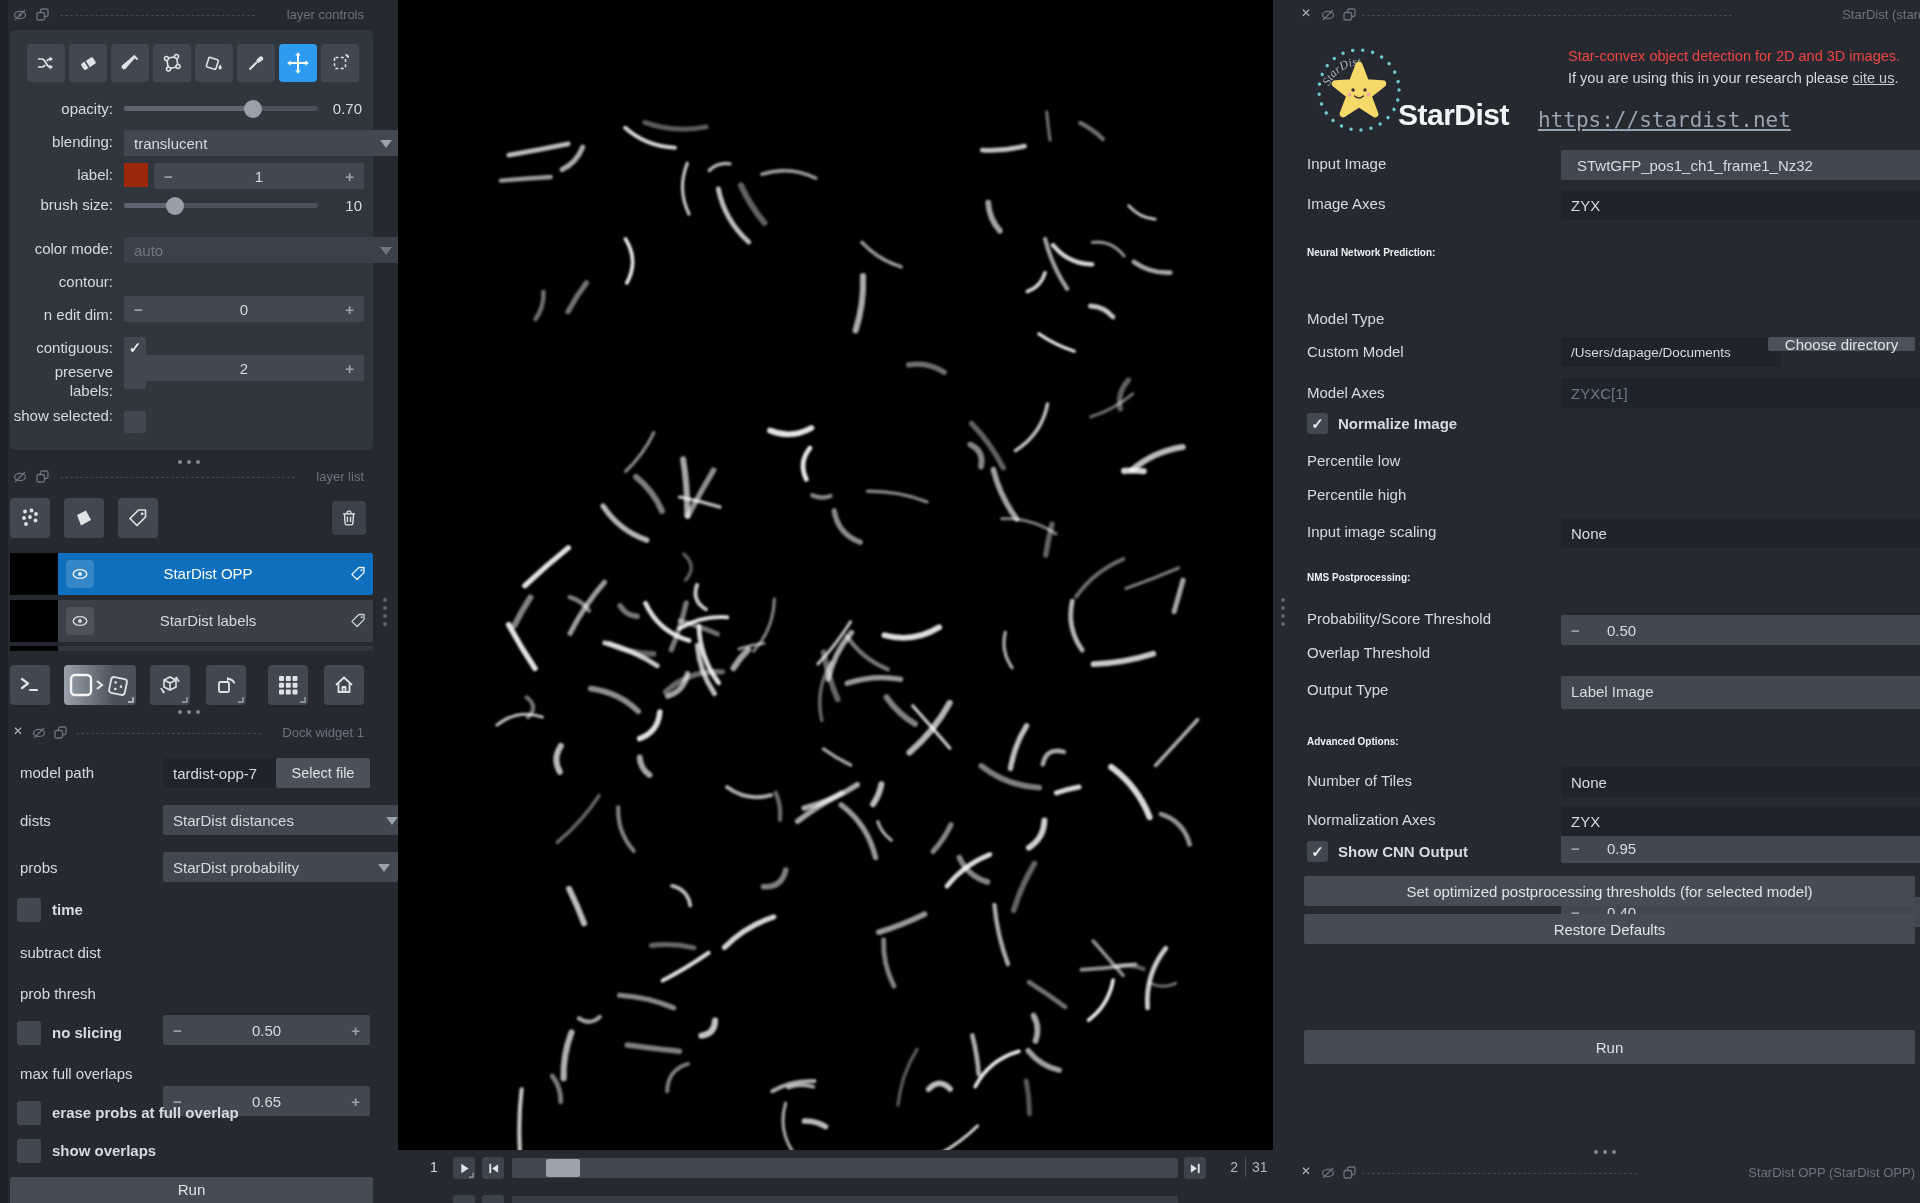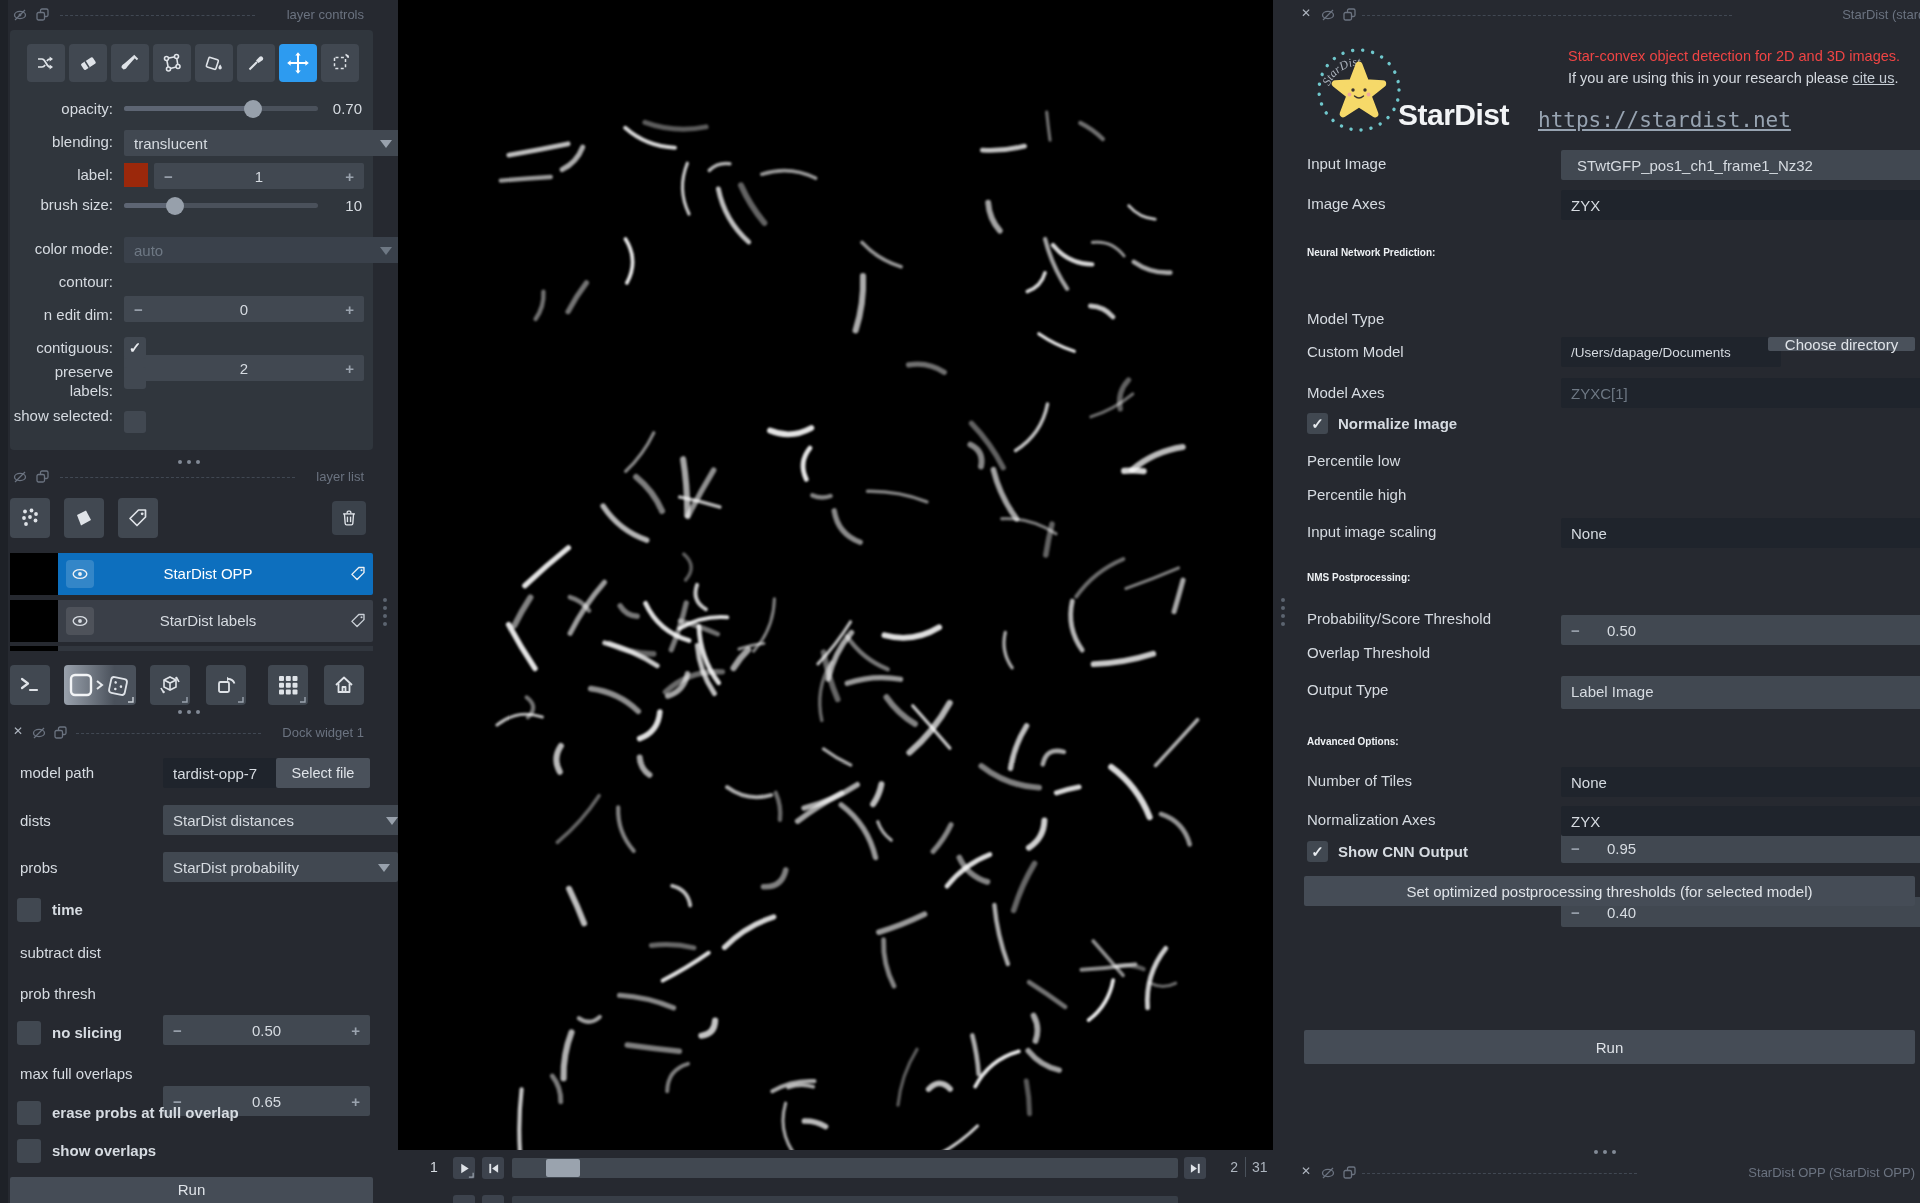--- a/index.html
+++ b/index.html
@@ -743,20 +743,21 @@
   <div class="abs lbl" style="left:1307px;top:772px;">Number of Tiles</div>
   <div class="abs darkfield" style="left:1561px;top:767px;width:349px;height:30px;">None</div>
 
   <div class="abs lbl" style="left:1307px;top:811px;">Normalization Axes</div>
   <div class="abs darkfield" style="left:1561px;top:806px;width:349px;height:30px;">ZYX</div>
 
   <div class="abs chk" style="left:1307px;top:841px;width:21px;height:21px;">✓</div>
   <div class="abs lbl" style="left:1338px;top:843px;font-weight:bold;">Show CNN Output</div>
 
   <div class="abs bigbtn" style="left:1304px;top:876px;width:611px;height:30px;">Set optimized postprocessing thresholds (for selected model)</div>
+  <div class="abs bigbtn" style="left:1304px;top:914px;width:611px;height:30px;">Restore Defaults</div>
   <div class="abs bigbtn" style="left:1304px;top:1030px;width:611px;height:34px;">Run</div>
 
   <div class="abs hdots" style="left:1594px;top:1150px;">
       <i></i>
       <i></i>
       <i></i>
     </div>
 
   <div class="abs x-ico" style="left:1301px;top:1165px;">✕</div>
   <div class="abs" style="left:1321px;top:1166px;">

